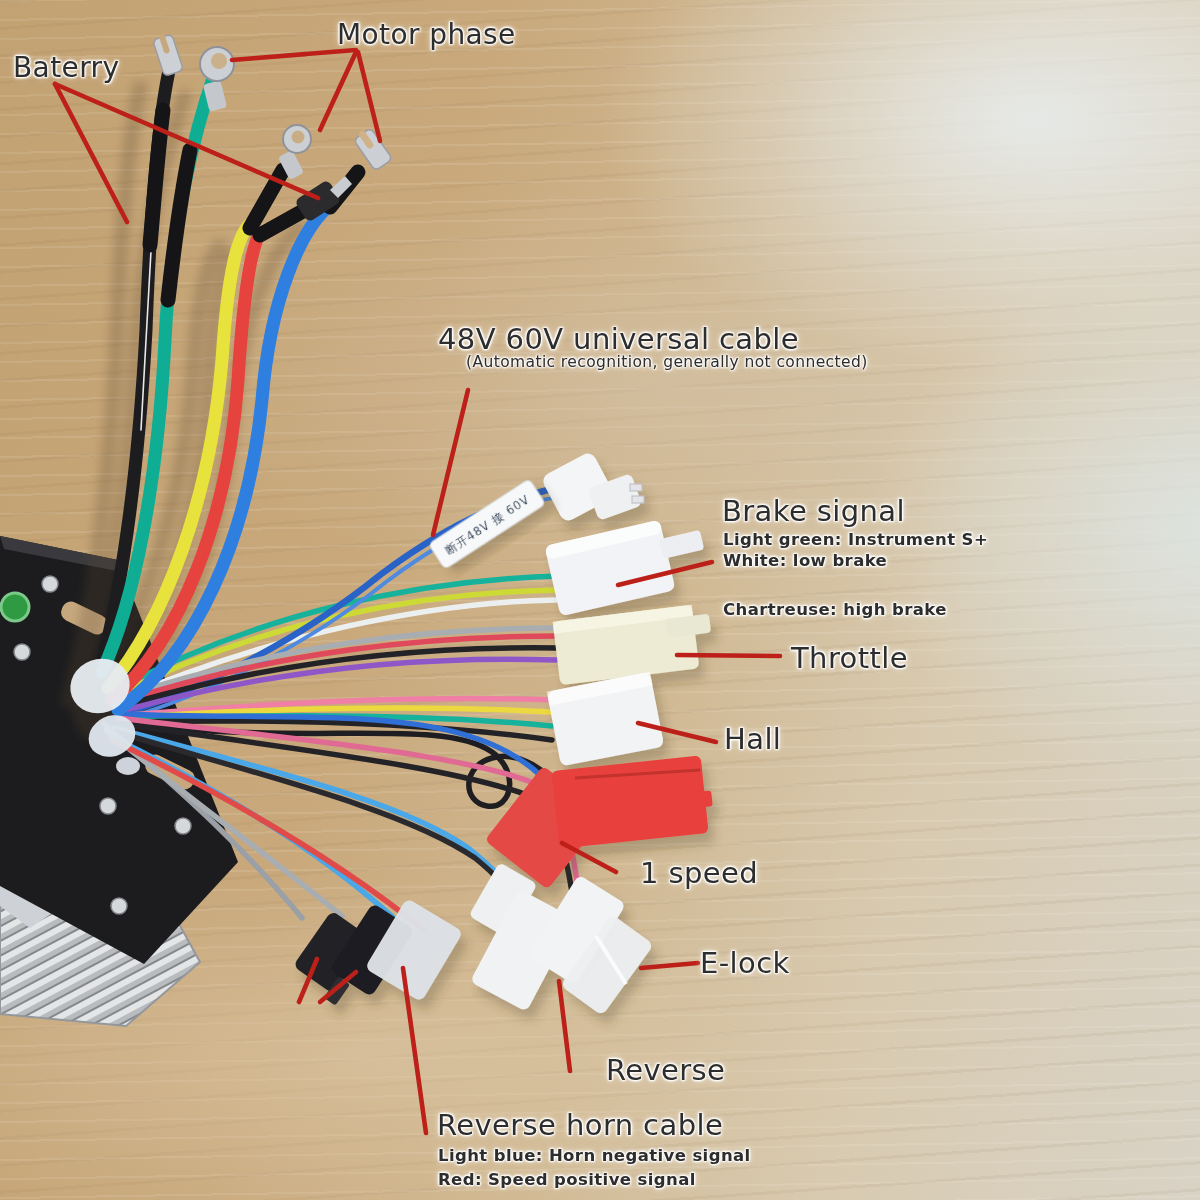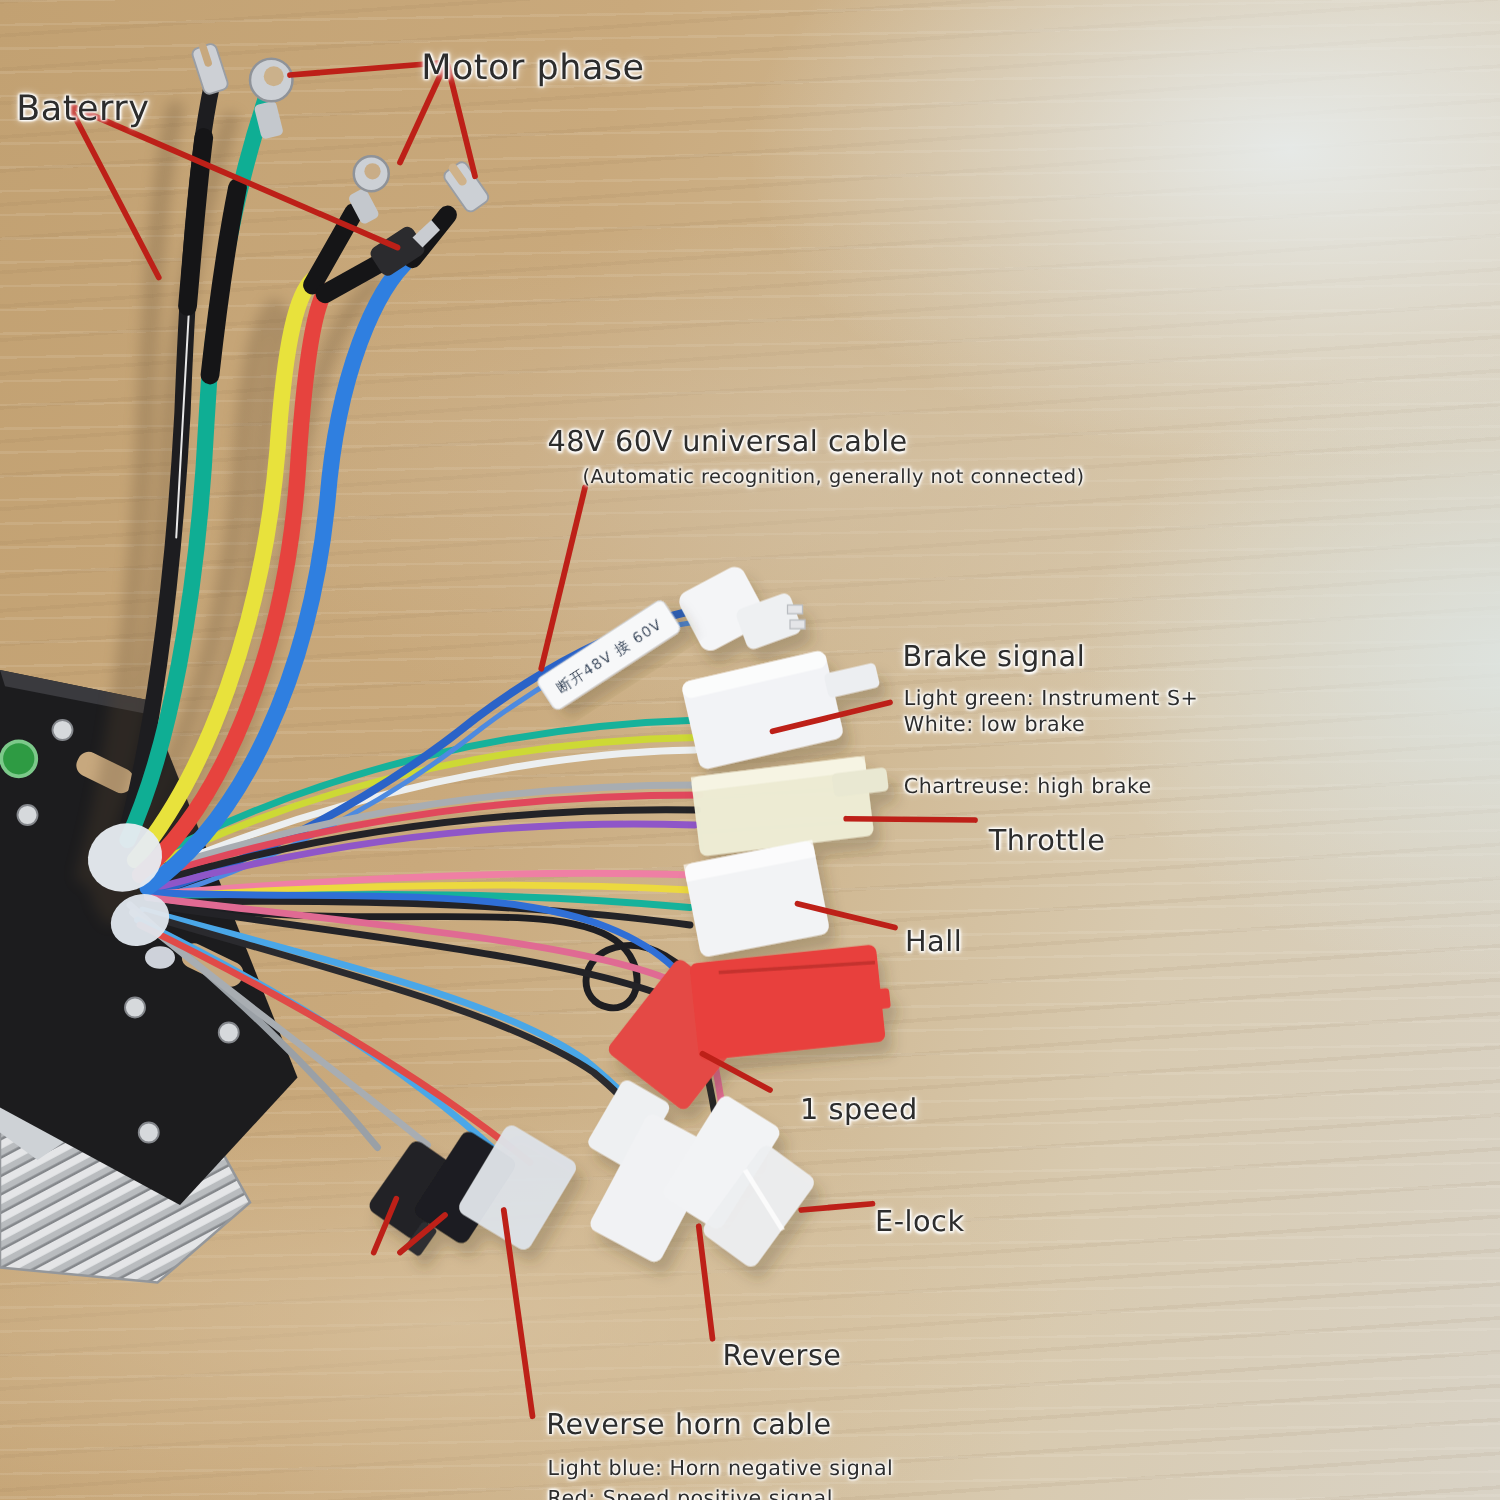--- a/index.html
+++ b/index.html
@@ -13,25 +13,24 @@
       radial-gradient(ellipse 700px 300px at 55% 32%, rgba(214,200,178,.45) 0%, rgba(214,200,178,0) 70%),
       radial-gradient(ellipse 800px 260px at 30% 88%, rgba(222,203,172,.55) 0%, rgba(222,203,172,0) 70%),
       repeating-linear-gradient(176deg, rgba(128,100,66,.075) 0 3px, rgba(128,100,66,0) 3px 27px),
       repeating-linear-gradient(179deg, rgba(255,252,244,.10) 0 2px, rgba(255,252,244,0) 2px 19px),
       linear-gradient(104deg,#c2a172 0%, #c9a97c 34%, #d0b892 55%, #d8cab0 74%, #d9d3c6 100%);
   }
   svg.photo{position:absolute;left:0;top:0;}
   .lbl{
     position:absolute;color:#2d2d2d;white-space:nowrap;letter-spacing:.4px;
     text-shadow:-1px -1px 2px #fff,1px -1px 2px #fff,-1px 1px 2px #fff,1px 1px 2px #fff,0 0 7px rgba(255,255,255,.95);
-    margin-top:19px;
   }
-  .lbl-big{font-size:23px;}
+  .lbl-big{font-size:29px;}
   .lbl-mid{font-size:28px;}
-  .lbl-small{font-size:16.5px;line-height:21px;}
+  .lbl-small{font-size:16.5px;line-height:21px;font-weight:bold;}
   .lbl-sub{font-size:15.5px;padding-left:40px;}
 </style>
 </head>
 <body>
 
 <div id="stage">
 
 <svg class="photo" width="1200" height="1200" viewBox="0 0 1200 1200">
   <defs>
     <filter id="b4" x="-50%" y="-50%" width="200%" height="200%">
@@ -247,20 +246,20 @@
 <div class="lbl lbl-small" style="left:723px;top:599px">Chartreuse: high brake</div>
 
 <div class="lbl lbl-big" style="left:791px;top:641px">Throttle</div>
 
 <div class="lbl lbl-big" style="left:724px;top:722px">Hall</div>
 
 <div class="lbl lbl-big" style="left:640px;top:856px">1 speed</div>
 
 <div class="lbl lbl-big" style="left:700px;top:946px">E-lock</div>
 
-<div class="lbl lbl-big" style="left:578px;top:1053px">Reverse</div>
+<div class="lbl lbl-big" style="left:606px;top:1053px">Reverse</div>
 
 
 <div class="lbl lbl-small" style="left:438px;top:1145px">Light blue: Horn negative signal</div>
 <div class="lbl lbl-big" style="left:437px;top:1108px">Reverse horn cable</div>
 <div class="lbl lbl-small" style="left:438px;top:1169px">Red: Speed positive signal</div>
 
 </div>
 
 </body></html>

